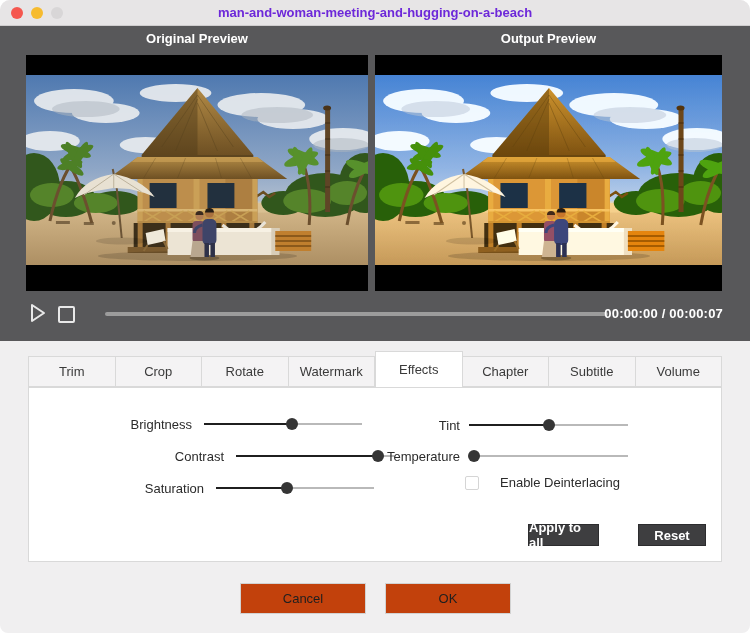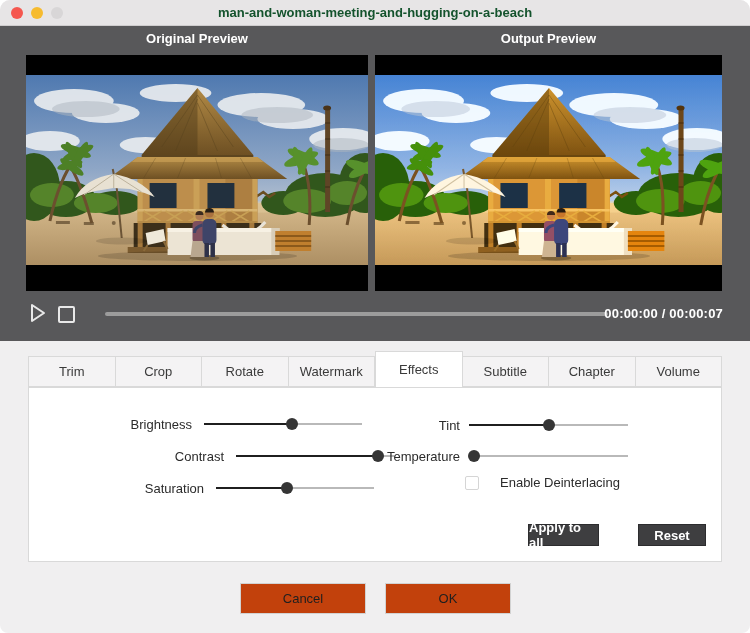--- a/index.html
+++ b/index.html
@@ -8,21 +8,21 @@
     border-radius:10px 10px 8px 8px;overflow:hidden;}
 
   
   .titlebar{position:absolute;top:0;left:0;right:0;height:26px;background:var(--titlebar-bg,#e7e5e6);
     display:flex;align-items:center;justify-content:center;border-bottom:1px solid #cfcdce;box-sizing:border-box;}
   .traffic{position:absolute;left:11px;top:7px;display:flex;gap:8px;}
   .dot{width:12px;height:12px;border-radius:50%;}
   .dot.red{background:var(--traffic-red,#f5574f);}
   .dot.yellow{background:var(--traffic-yellow,#f6bb2f);}
   .dot.gray{background:var(--traffic-gray,#d8d6d7);}
-  .win-title{font-size:13px;font-weight:bold;color:#14532d;}
+  .win-title{font-size:13px;font-weight:bold;color:#6d28d9;}
 
   
   .dark-panel{position:absolute;top:26px;left:0;right:0;height:315px;background:var(--panel-dark-bg,#58585a);}
   .pane-label{position:absolute;top:5px;color:#fff;font-weight:bold;font-size:13px;text-align:center;}
   .pane-label.left{left:26px;width:342px;}
   .pane-label.right{left:375px;width:347px;}
   .pane{position:absolute;top:29px;height:236px;background:#000;overflow:hidden;}
   .pane.left{left:26px;width:342px;}
   .pane.right{left:375px;width:347px;}
   .pane .frame{position:absolute;left:0;right:0;top:20px;height:190px;}
@@ -294,22 +294,22 @@
     <div class="progress"></div>
     <div class="time">00:00:00 / 00:00:07</div>
   </div>
 
   <div class="tabbar">
     <div class="tab">Trim</div>
     <div class="tab">Crop</div>
     <div class="tab">Rotate</div>
     <div class="tab">Watermark</div>
     <div class="tab active">Effects</div>
+    <div class="tab">Chapter</div>
     <div class="tab">Subtitle</div>
-    <div class="tab">Chapter</div>
     <div class="tab">Volume</div>
   </div>
 
   <div class="panel">
 
     <div class="srow l0">
       <span class="slabel">Brightness</span>
       <div class="slider">
         <div class="track"></div>
         <div class="fill" style="width: 56%;"></div>

